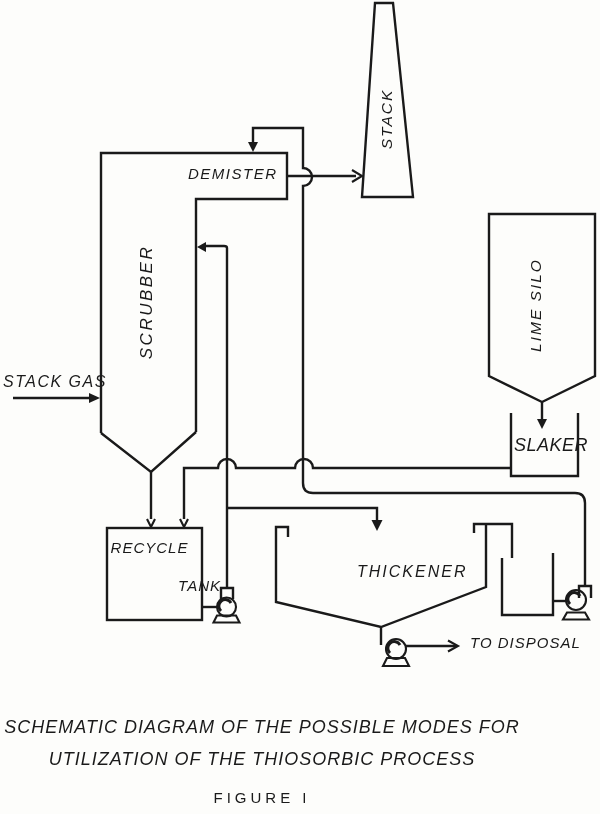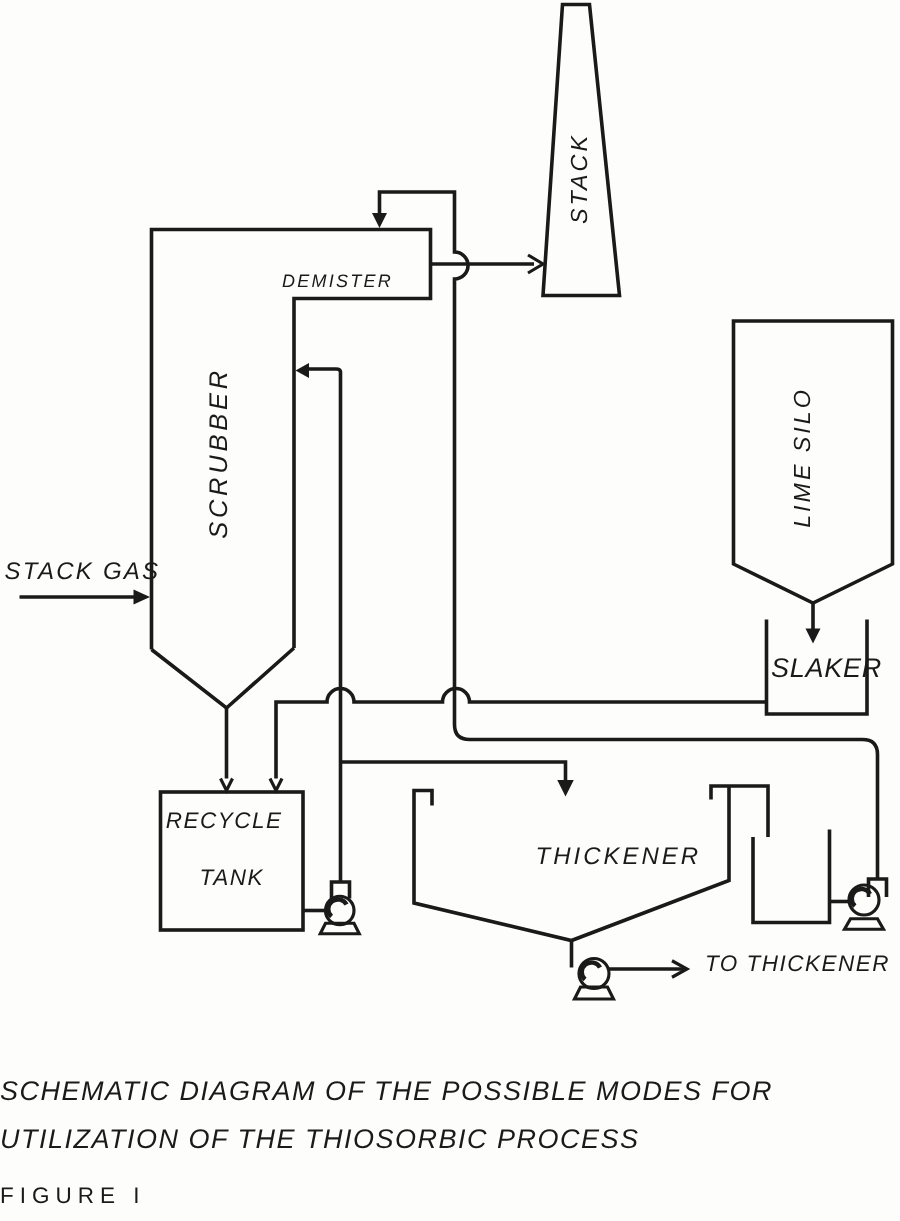--- a/index.html
+++ b/index.html
@@ -13,21 +13,21 @@
   .ln{stroke:var(--ink,#1a1a1a);stroke-width:2.4;fill:none;stroke-linecap:butt;stroke-linejoin:miter;}
   .thin{stroke-width:2.1;}
   .solid{fill:var(--ink,#1a1a1a);stroke:none;}
   .swirl{stroke:var(--ink,#1a1a1a);stroke-width:3;fill:none;}
   .lbl{
     position:absolute;color:var(--ink,#1a1a1a);
     font-style:italic;font-weight:normal;white-space:nowrap;
     line-height:1;
   }
   .rot{transform:translate(-50%,-50%) rotate(-90deg);}
-  .cap{width:524px;}
+  .cap{width:524px;text-align:center;}
 </style>
 </head>
 <body>
 
 <div id="page">
 
   <svg width="600" height="814" viewBox="0 0 600 814">
 
     <g>
       <path class="ln" d="M13,398 L90,398"></path>
@@ -111,34 +111,34 @@
       <path class="ln" d="M553,601 L567,601"></path>
       <path class="ln" d="M579,598 L579,586 L591,586 L591,598"></path>
       <circle class="ln thin" cx="576" cy="600" r="10"></circle>
       <path class="swirl" d="M570,604 A6.5,6.5 0 1 1 580,596"></path>
       <path class="ln thin" d="M567,612.5 L585,612.5 L589,619.5 L563,619.5 Z"></path>
     </g>
   </svg>
 
   <div class="lbl" style="left:3px;top:374px;font-size:16px;letter-spacing:1.5px;">STACK GAS</div>
 
-  <div class="lbl" style="left:188px;top:181px;font-size:12px;letter-spacing:1.5px;">DEMISTER</div>
+  <div class="lbl" style="left:188px;top:166px;font-size:15px;letter-spacing:1.5px;">DEMISTER</div>
 
   <div class="lbl rot" style="left:146px;top:302px;font-size:17px;letter-spacing:2.5px;">SCRUBBER</div>
 
   <div class="lbl rot" style="left:387px;top:119px;font-size:15.5px;letter-spacing:2px;">STACK</div>
 
   <div class="lbl rot" style="left:536px;top:305px;font-size:15.5px;letter-spacing:2px;">LIME SILO</div>
 
   <div class="lbl" style="left:514px;top:436px;font-size:18px;letter-spacing:0.5px;">SLAKER</div>
 
   <div class="lbl" style="left:107px;top:540px;width:85px;text-align:center;font-size:15px;letter-spacing:1px;">RECYCLE</div>
-  <div class="lbl" style="left:102px;top:578px;width:105px;text-align:center;font-size:15px;letter-spacing:1px;">TANK</div>
+  <div class="lbl" style="left:116px;top:578px;width:105px;text-align:right;font-size:15px;letter-spacing:1px;">TANK</div>
 
   <div class="lbl" style="left:329px;top:564px;font-size:16px;letter-spacing:2px;margin-left:28px;">THICKENER</div>
 
-  <div class="lbl" style="left:470px;top:635px;font-size:15px;letter-spacing:1px;">TO THICKENER</div>
+  <div class="lbl" style="left:470px;top:635px;font-size:15px;letter-spacing:1px;">TO DISPOSAL</div>
 
   <div class="lbl cap" style="left:0;top:718px;font-size:18px;letter-spacing:1px;">SCHEMATIC DIAGRAM OF THE POSSIBLE MODES FOR</div>
   <div class="lbl cap" style="left:0;top:750px;font-size:18px;letter-spacing:1px;">UTILIZATION OF THE THIOSORBIC PROCESS</div>
   <div class="lbl cap" style="left:0;top:790px;font-size:15px;letter-spacing:4px;font-style:normal;">FIGURE I</div>
 
 </div>
 
 </body></html>

